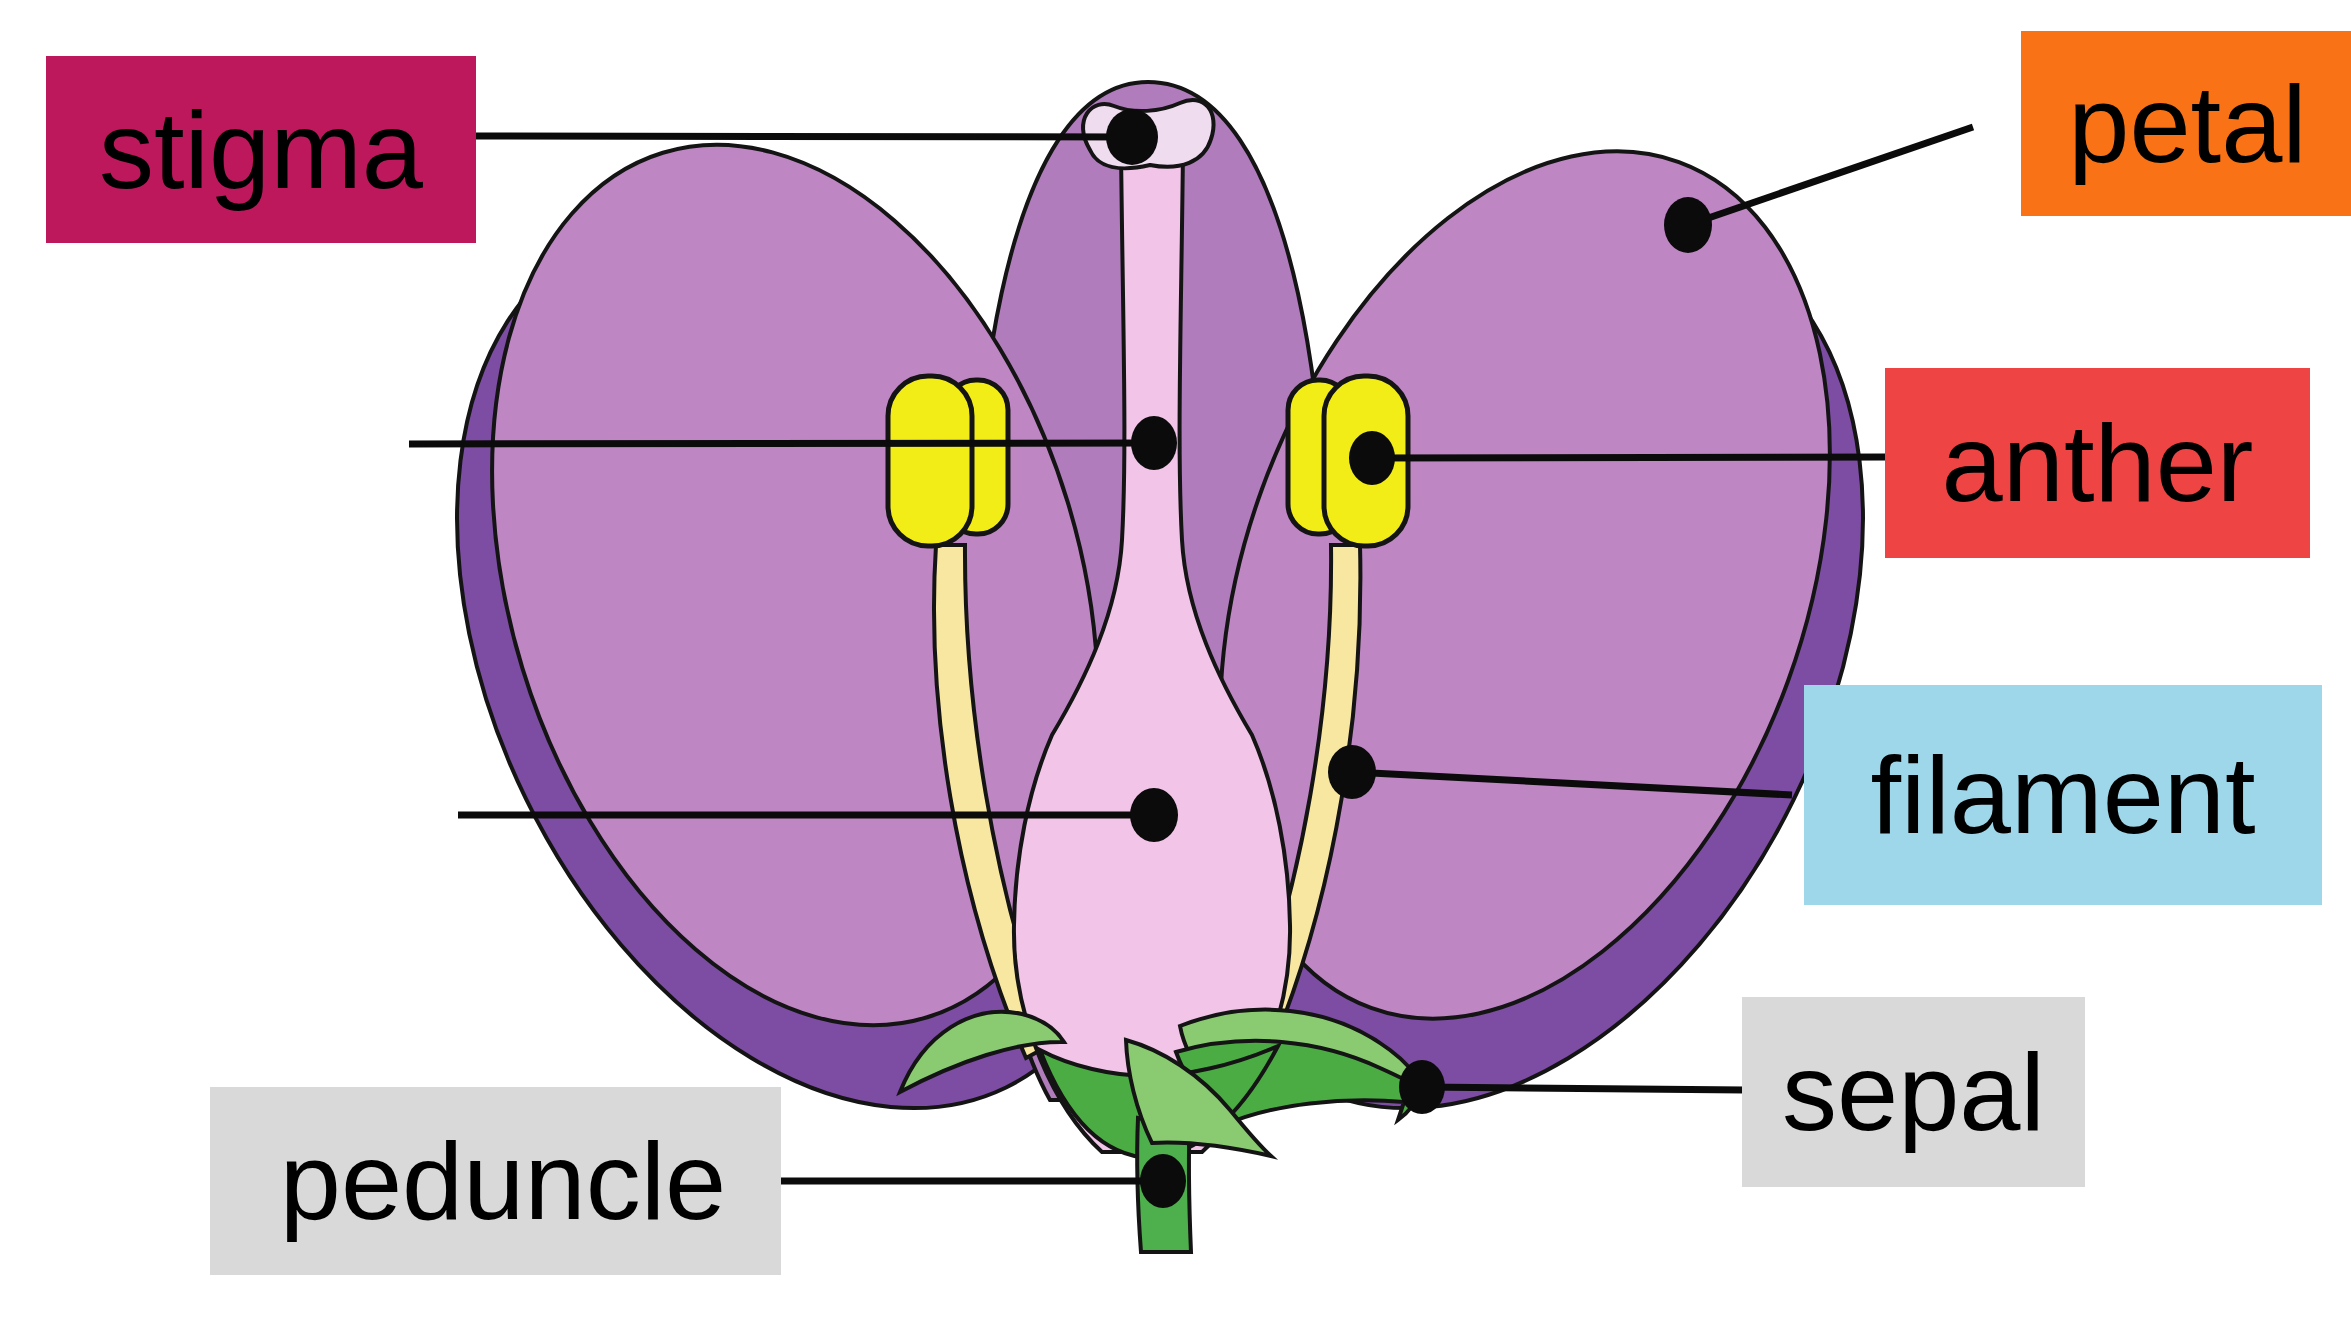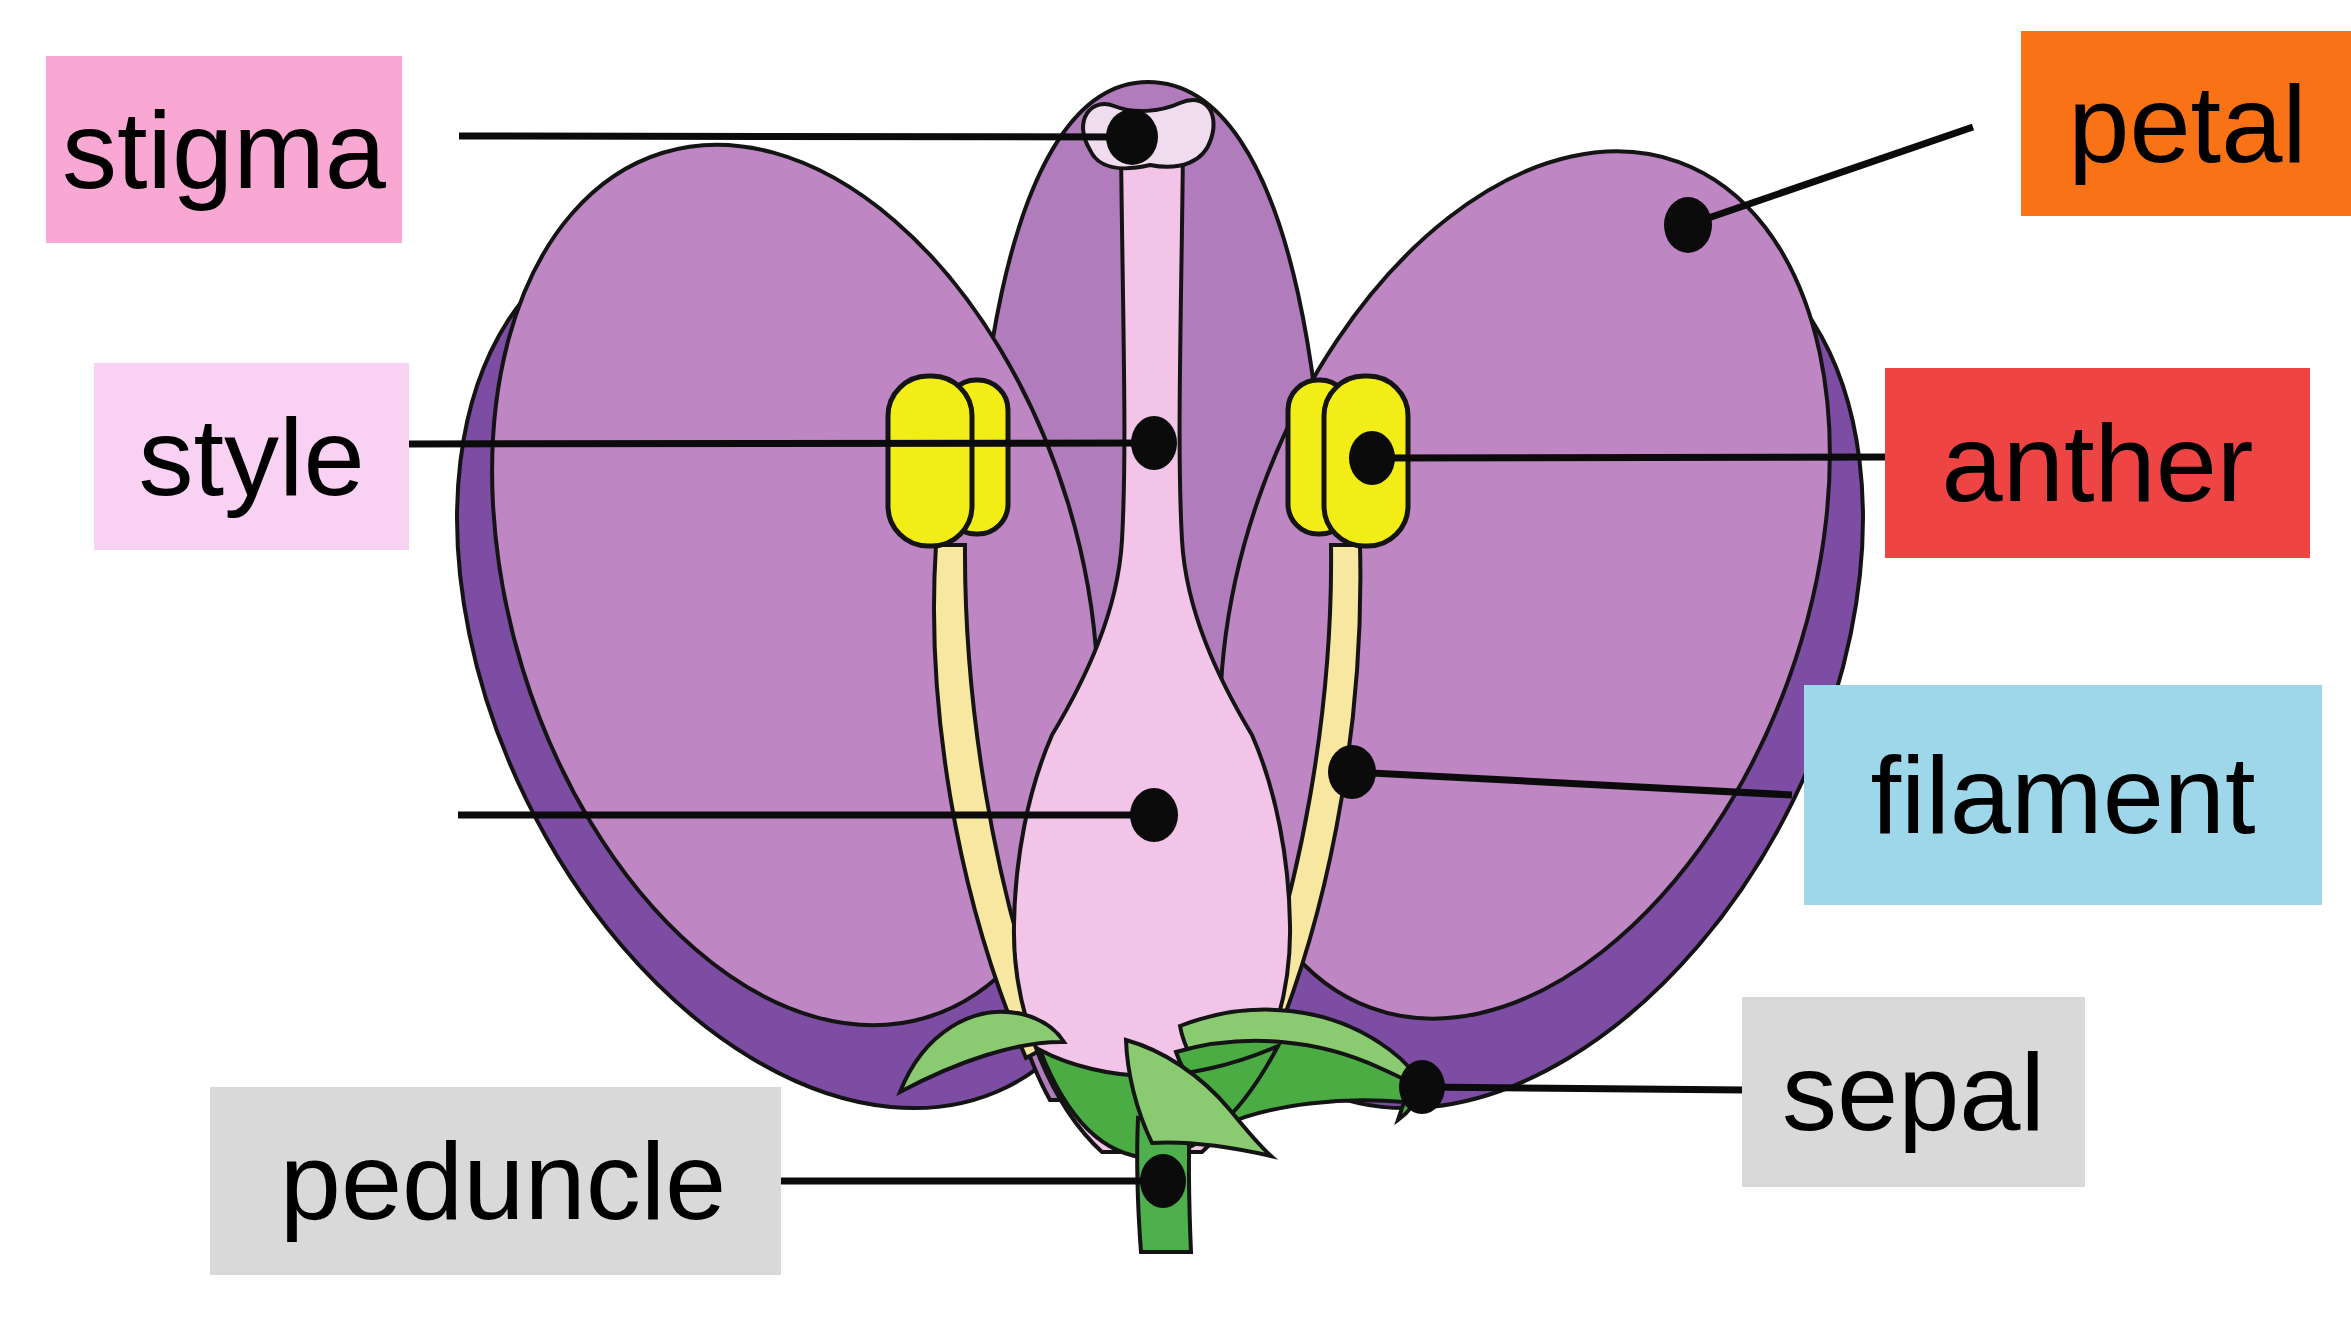--- a/index.html
+++ b/index.html
@@ -90,23 +90,22 @@
     <ellipse class="dot" cx="1132" cy="137" rx="26" ry="28"></ellipse>
     <ellipse class="dot" cx="1154" cy="443" rx="23" ry="27"></ellipse>
     <ellipse class="dot" cx="1154" cy="815" rx="24" ry="27"></ellipse>
     <ellipse class="dot" cx="1163" cy="1181" rx="23" ry="27"></ellipse>
     <ellipse class="dot" cx="1688" cy="225" rx="24" ry="28"></ellipse>
     <ellipse class="dot" cx="1372" cy="458" rx="23" ry="27"></ellipse>
     <ellipse class="dot" cx="1352" cy="772" rx="24" ry="27"></ellipse>
     <ellipse class="dot" cx="1422" cy="1087" rx="23" ry="27"></ellipse>
   </svg>
 
-  <div class="label" style="left: 46px; top: 56px; width: 356px; height: 187px; background-color: #f9a8d4;">stigma</div>
+  <div class="label" style="left: 46px; top: 56px; width: 430px; height: 187px; background-color: #be185d;">stigma</div>
 
-  <div class="label" style="left: 94px; top: 363px; width: 315px; height: 187px; background-color: rgb(249, 210, 243);">style</div>
 
 
   <div class="label" style="left: 210px; top: 1087px; width: 556px; height: 188px; background-color: rgb(217, 217, 217); padding-left: 15px;">peduncle</div>
 
   <div class="label" style="left: 1973px; top: 31px; width: 333px; height: 185px; background-color: #f97316; margin-left: 48px;">petal</div>
 
   <div class="label" style="left: 1885px; top: 368px; width: 425px; height: 190px; background-color: #ef4444;">anther</div>
 
   <div class="label" style="left: 1804px; top: 685px; width: 518px; height: 220px; background-color: rgb(158, 215, 233);">filament</div>
 

